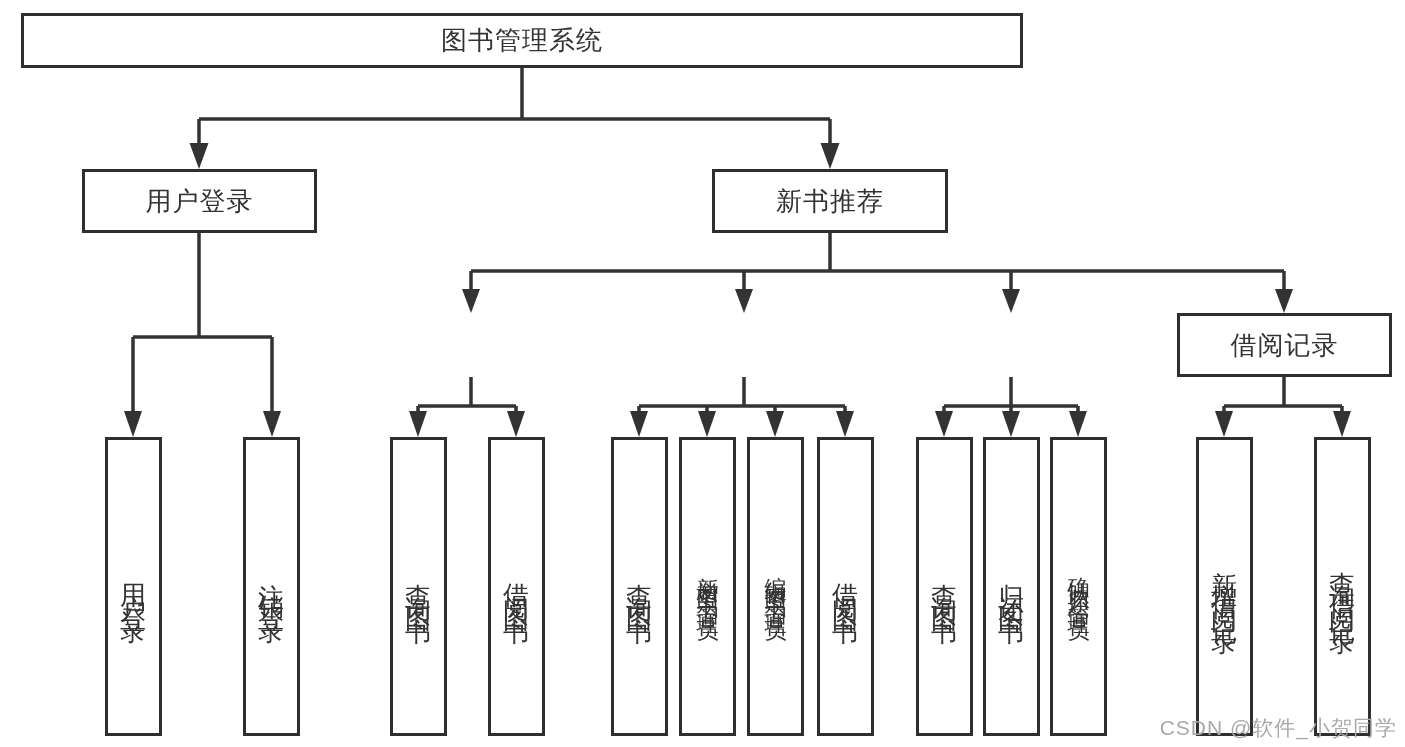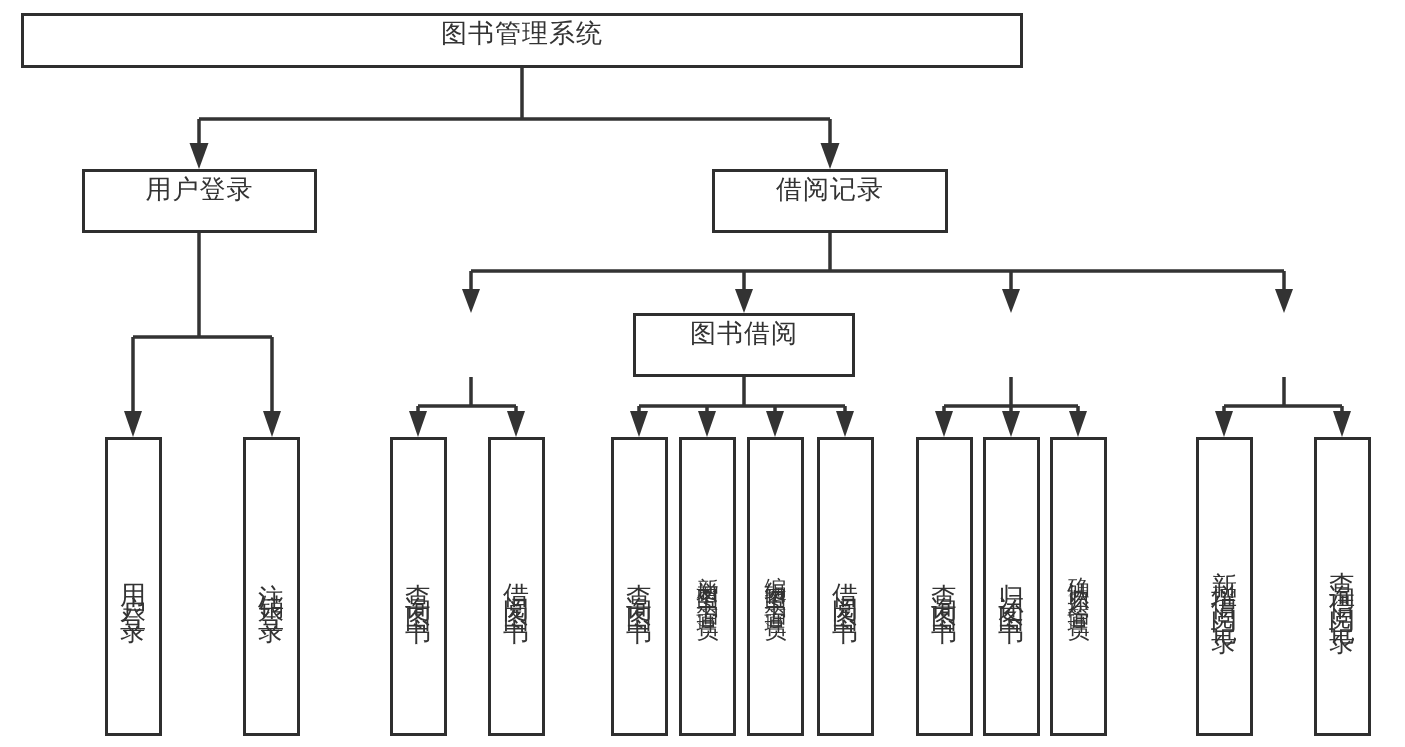--- a/index.html
+++ b/index.html
@@ -2,21 +2,21 @@
 <html><head>
 <meta charset="utf-8">
 <style>
   html,body{margin:0;padding:0;background:#fff;}
   body{font-family:"Liberation Sans","DejaVu Sans",sans-serif;}
   #stage{position:relative;width:1405px;height:747px;background:#ffffff;overflow:hidden;}
   #wires{position:absolute;left:0;top:0;z-index:0;}
   .hbox{
     position:absolute;z-index:1;box-sizing:border-box;
     background:#ffffff;border:3px solid #2f2f2f;
-    display:flex;align-items:flex-start;justify-content:center;
+    display:flex;align-items:center;justify-content:center;
     font-size:26px;color:#333333;letter-spacing:1px;white-space:nowrap;
   }
   .vbox{
     position:absolute;z-index:1;box-sizing:border-box;
     width:57px;height:299px;top:437px;
     background:#ffffff;border:3px solid #2f2f2f;
     display:flex;align-items:center;justify-content:center;
   }
   .vlabel{
     writing-mode:vertical-rl;
@@ -67,25 +67,25 @@
   </svg>
 
   <div class="hbox" style="left:21px;top:13px;width:1002px;height:55px">
     <span>图书管理系统</span>
   </div>
 
   <div class="hbox" style="left:82px;top:169px;width:235px;height:64px">
     <span>用户登录</span>
   </div>
   <div class="hbox" style="left:712px;top:169px;width:236px;height:64px">
-    <span>借阅记录</span>
+    <span>新书推荐</span>
   </div>
 
-  <div class="hbox" style="left:633px;top:313px;width:222px;height:64px">
-    <span>图书借阅</span>
+  <div class="hbox" style="left:1177px;top:313px;width:215px;height:64px">
+    <span>借阅记录</span>
   </div>
 
   <div class="vbox" style="left:105px">
     <span class="vlabel">用户登录</span>
   </div>
   <div class="vbox" style="left:243px">
     <span class="vlabel">注销登录</span>
   </div>
 
   <div class="vbox" style="left:390px">
@@ -118,13 +118,14 @@
     <span class="vlabel">确认归还（管理员）</span>
   </div>
 
   <div class="vbox" style="left:1196px">
     <span class="vlabel">新增借阅记录</span>
   </div>
   <div class="vbox" style="left:1314px">
     <span class="vlabel">查询借阅记录</span>
   </div>
 
+  <div id="watermark">CSDN @软件_小贺同学</div>
 </div>
 
 </body></html>

